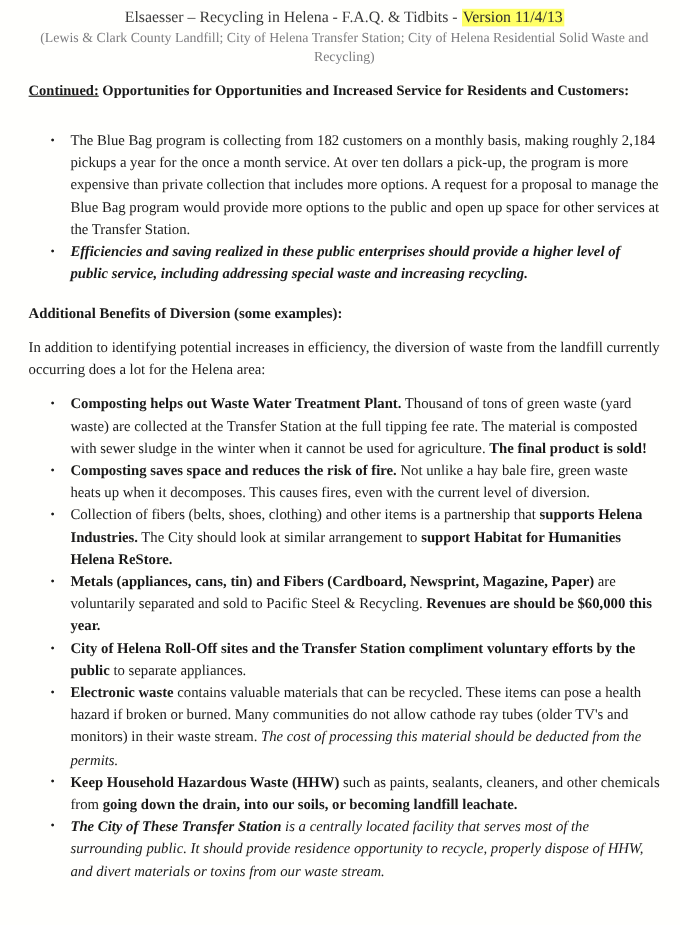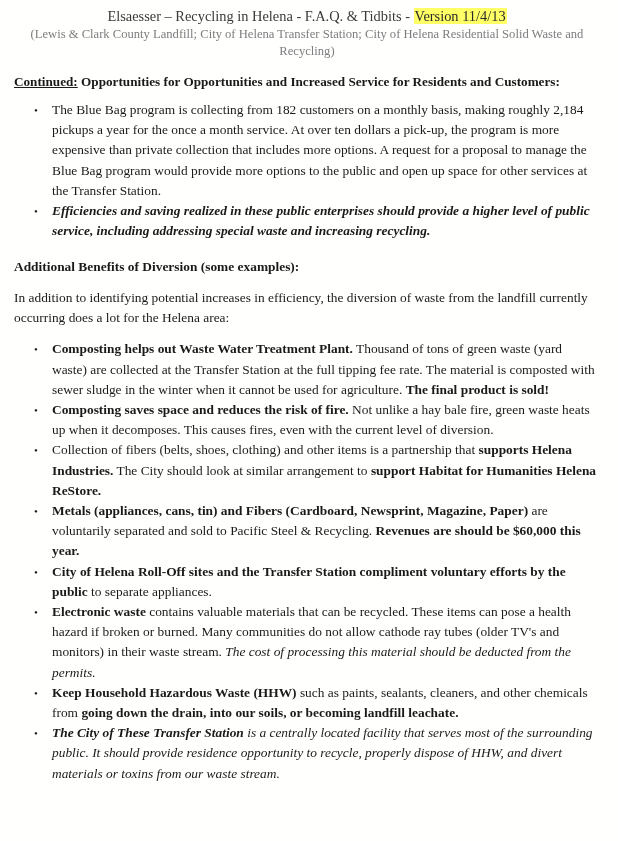--- a/index.html
+++ b/index.html
@@ -13,21 +13,21 @@
     background: #fffffd;
     font-family: "Liberation Serif", "DejaVu Serif", serif;
     color: #1a1a1a;
     overflow: hidden;
   }
   .page {
     position: relative;
     width: 618px;
     height: 685px;
     box-sizing: border-box;
-    padding: 7px 18px 0 14px;
+    padding: 7px 18px 0 26px;
   }
 
   
   .doc-header {
     text-align: center;
     margin: 0 0 4px 0;
   }
   .title-line {
     font-size: 14.4px;
     line-height: 19px;
@@ -69,21 +69,21 @@
   .para {
     font-size: 13.4px;
     line-height: 19.5px;
     margin: 12px 0 0 0;
     text-align: left;
   }
 
   
   ul.bullets {
     list-style: none;
-    margin: 9px 0 0 0;
+    margin: 27px 0 0 0;
     padding: 0;
   }
   ul.bullets.tight {
     margin-top: 12px;
   }
   ul.bullets li {
     position: relative;
     padding-left: 38px;
     font-size: 13.4px;
     line-height: 20.2px;

